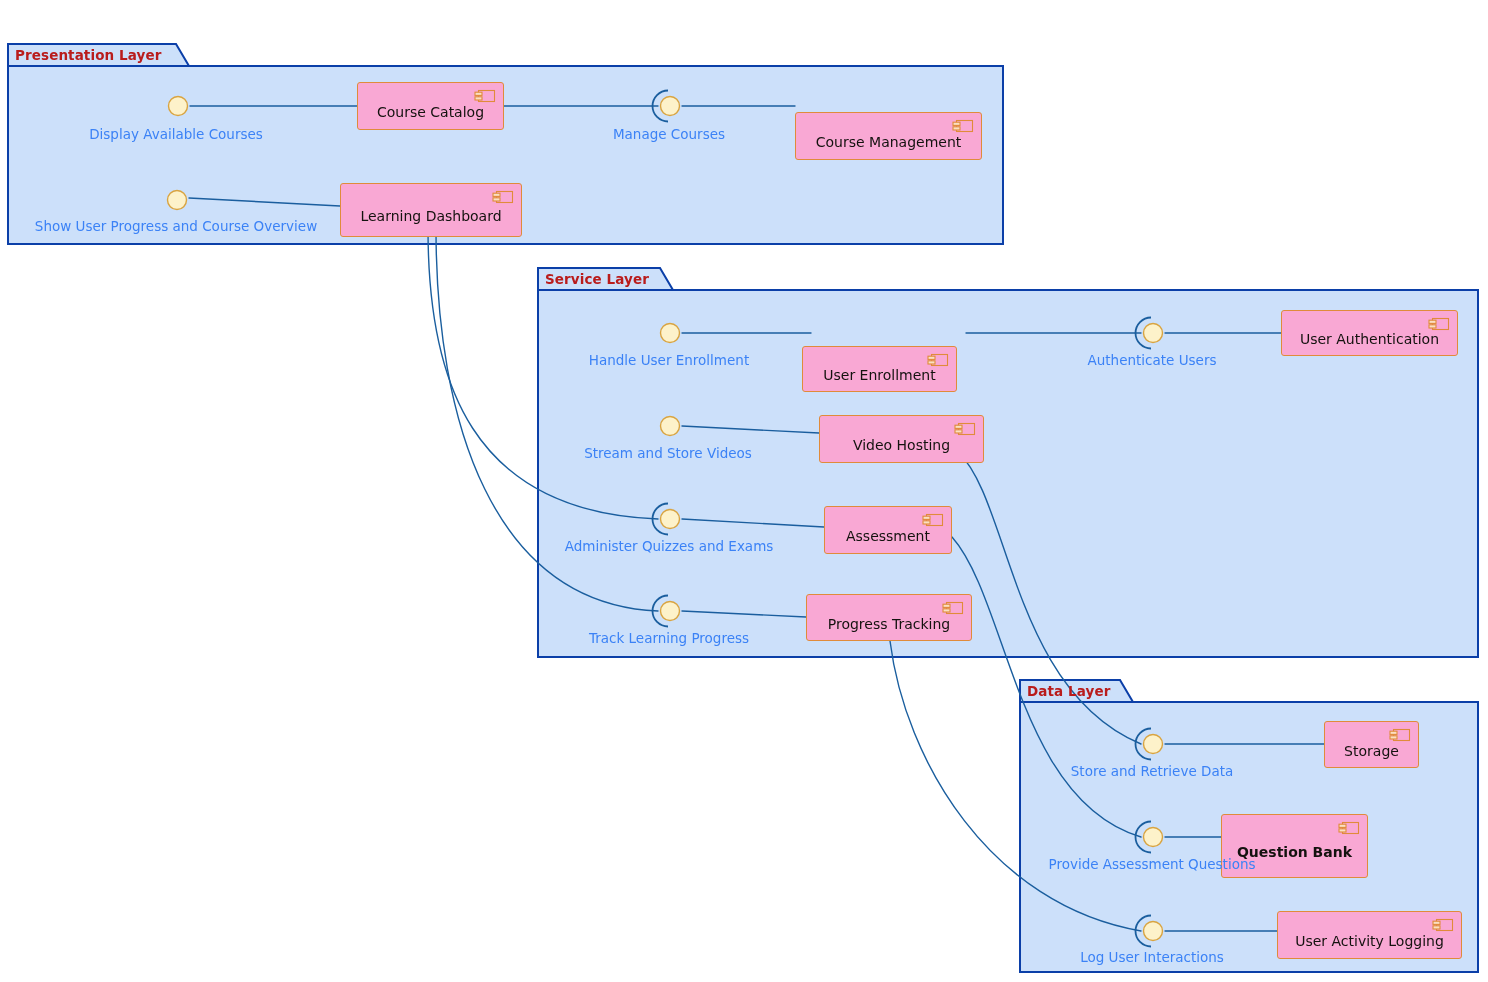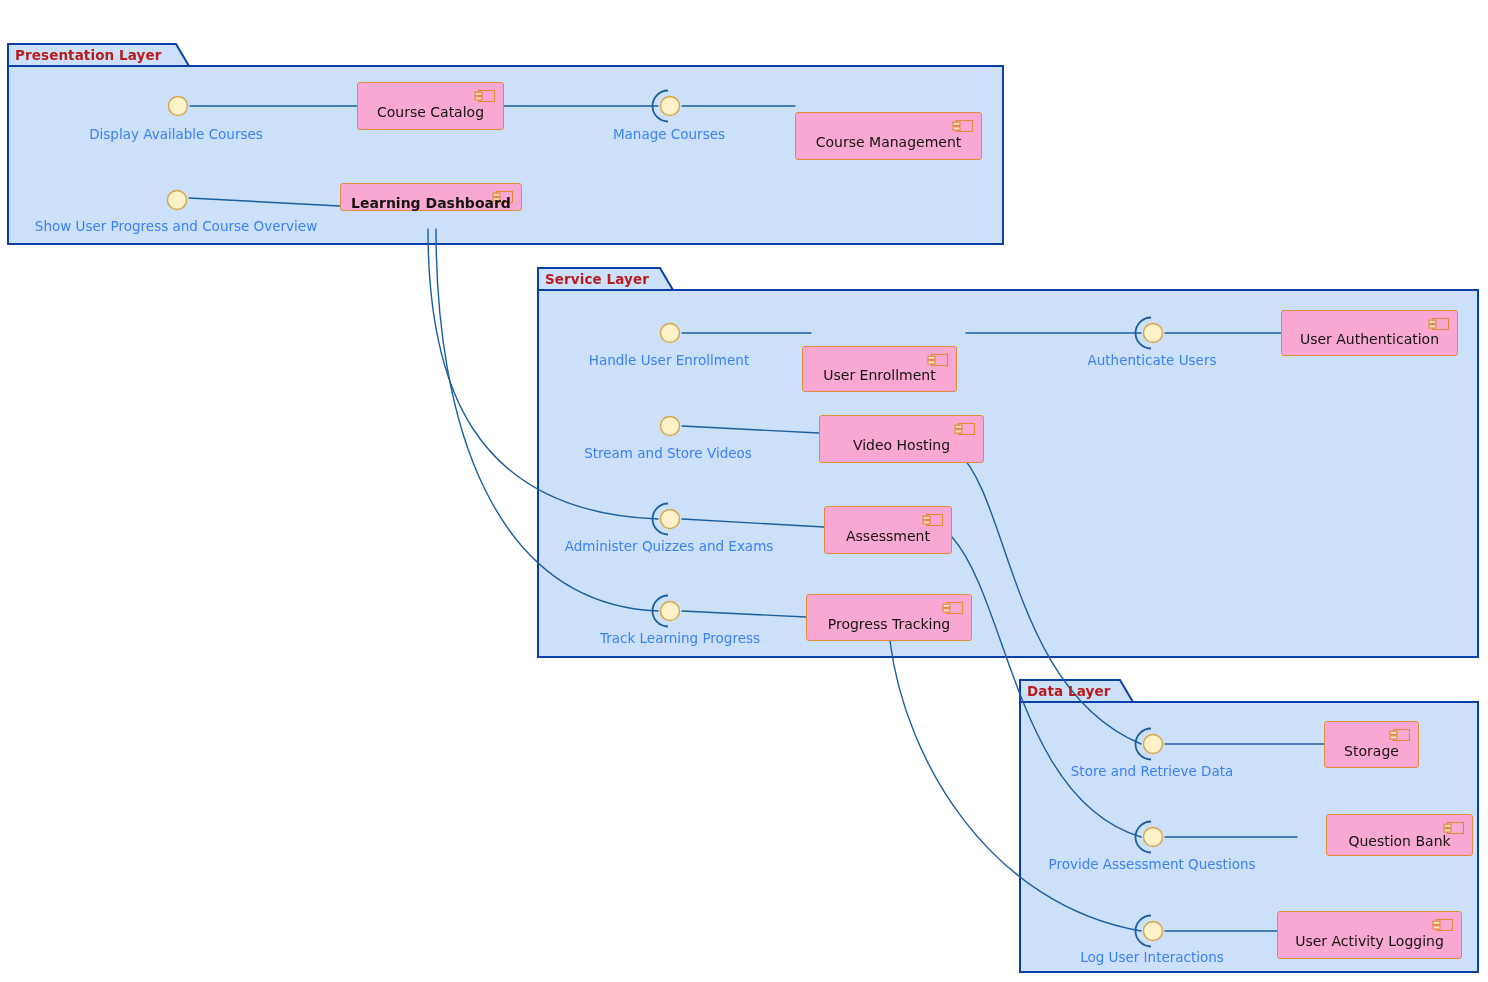--- a/index.html
+++ b/index.html
@@ -132,21 +132,21 @@
         <div class="cname">Course Catalog</div>
       </div>
       <div class="component" style="left: 795px; top: 82px; width: 187px; height: 48px; margin-top: 30px;">
         <svg class="comp-icon" viewBox="0 0 22 14">
           <rect x="4.5" y="1.5" width="16" height="11" fill="none" stroke="#E08B3A" stroke-width="1.1"></rect>
           <rect x="1" y="3.2" width="7" height="3.2" fill="#FBDFC2" stroke="#E08B3A" stroke-width="1.1"></rect>
           <rect x="1" y="7.8" width="7" height="3.2" fill="#FBDFC2" stroke="#E08B3A" stroke-width="1.1"></rect>
         </svg>
         <div class="cname">Course Management</div>
       </div>
-      <div class="component" style="left: 340px; top: 183px; width: 182px; height: 28px; font-weight: bold;">
+      <div class="component" style="left: 340px; top: 183px; width: 182px; height: 54px;">
         <svg class="comp-icon" viewBox="0 0 22 14">
           <rect x="4.5" y="1.5" width="16" height="11" fill="none" stroke="#E08B3A" stroke-width="1.1"></rect>
           <rect x="1" y="3.2" width="7" height="3.2" fill="#FBDFC2" stroke="#E08B3A" stroke-width="1.1"></rect>
           <rect x="1" y="7.8" width="7" height="3.2" fill="#FBDFC2" stroke="#E08B3A" stroke-width="1.1"></rect>
         </svg>
         <div class="cname">Learning Dashboard</div>
       </div>
       <div class="component" style="left: 802px; top: 310px; width: 155px; height: 46px; margin-top: 36px;">
         <svg class="comp-icon" viewBox="0 0 22 14">
           <rect x="4.5" y="1.5" width="16" height="11" fill="none" stroke="#E08B3A" stroke-width="1.1"></rect>
@@ -188,21 +188,21 @@
         <div class="cname">Progress Tracking</div>
       </div>
       <div class="component" style="left: 1324px; top: 721px; width: 95px; height: 47px;">
         <svg class="comp-icon" viewBox="0 0 22 14">
           <rect x="4.5" y="1.5" width="16" height="11" fill="none" stroke="#E08B3A" stroke-width="1.1"></rect>
           <rect x="1" y="3.2" width="7" height="3.2" fill="#FBDFC2" stroke="#E08B3A" stroke-width="1.1"></rect>
           <rect x="1" y="7.8" width="7" height="3.2" fill="#FBDFC2" stroke="#E08B3A" stroke-width="1.1"></rect>
         </svg>
         <div class="cname">Storage</div>
       </div>
-      <div class="component" style="left: 1326px; top: 814px; width: 147px; height: 42px;">
+      <div class="component" style="left: 1221px; top: 814px; width: 147px; height: 64px; font-weight: bold;">
         <svg class="comp-icon" viewBox="0 0 22 14">
           <rect x="4.5" y="1.5" width="16" height="11" fill="none" stroke="#E08B3A" stroke-width="1.1"></rect>
           <rect x="1" y="3.2" width="7" height="3.2" fill="#FBDFC2" stroke="#E08B3A" stroke-width="1.1"></rect>
           <rect x="1" y="7.8" width="7" height="3.2" fill="#FBDFC2" stroke="#E08B3A" stroke-width="1.1"></rect>
         </svg>
         <div class="cname">Question Bank</div>
       </div>
       <div class="component" style="left: 1277px; top: 911px; width: 185px; height: 48px;">
         <svg class="comp-icon" viewBox="0 0 22 14">
           <rect x="4.5" y="1.5" width="16" height="11" fill="none" stroke="#E08B3A" stroke-width="1.1"></rect>
@@ -215,17 +215,17 @@
 <div class="pkg-label" style="left: 15px; top: 47px;">Presentation Layer</div>
     <div class="pkg-label" style="left: 545px; top: 271px;">Service Layer</div>
     <div class="pkg-label" style="left: 1027px; top: 683px;">Data Layer</div>
     <div class="iface-label" style="left: 176px; top: 126px;">Display Available Courses</div>
     <div class="iface-label" style="left: 669px; top: 126px; text-align: center;">Manage Courses</div>
     <div class="iface-label" style="left: 176px; top: 218px;">Show User Progress and Course Overview</div>
     <div class="iface-label" style="left: 669px; top: 352px;">Handle User Enrollment</div>
     <div class="iface-label" style="left: 1152px; top: 352px;">Authenticate Users</div>
     <div class="iface-label" style="left: 668px; top: 445px;">Stream and Store Videos</div>
     <div class="iface-label" style="left: 669px; top: 538px;">Administer Quizzes and Exams</div>
-    <div class="iface-label" style="left: 669px; top: 630px; margin-left: 11px;">Track Learning Progress</div>
+    <div class="iface-label" style="left: 669px; top: 630px;">Track Learning Progress</div>
     <div class="iface-label" style="left: 1152px; top: 763px;">Store and Retrieve Data</div>
     <div class="iface-label" style="left: 1152px; top: 856px;">Provide Assessment Questions</div>
     <div class="iface-label" style="left: 1152px; top: 949px;">Log User Interactions</div>
   </div>
 
 </body></html>

